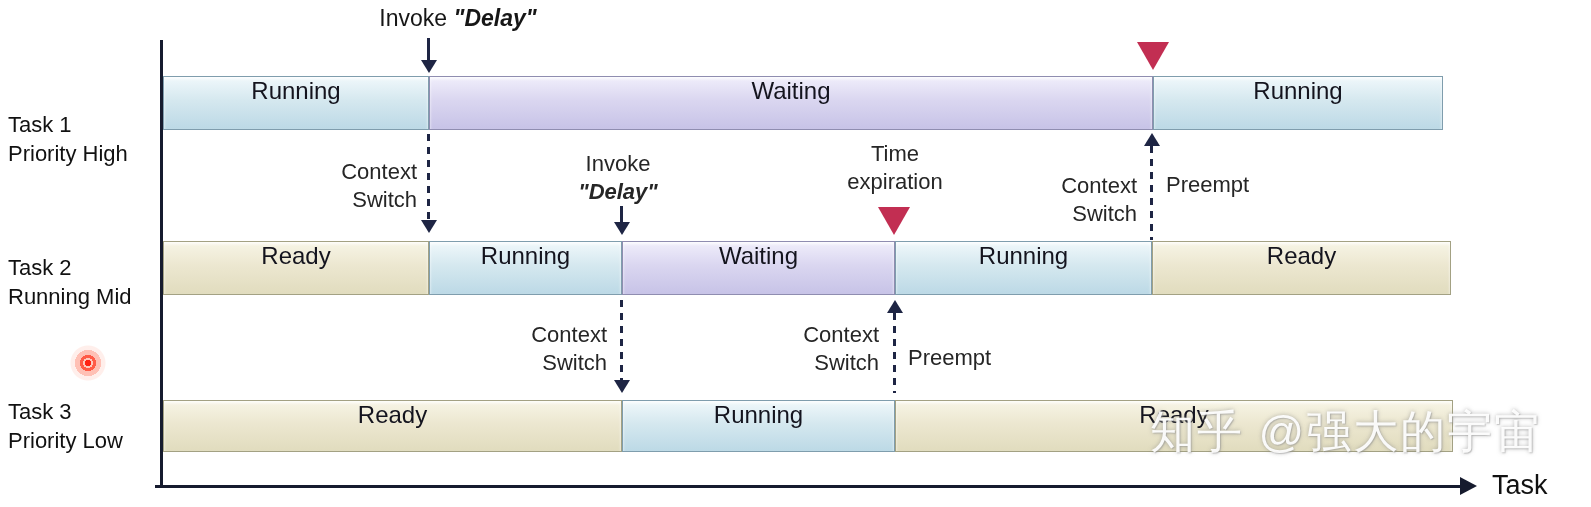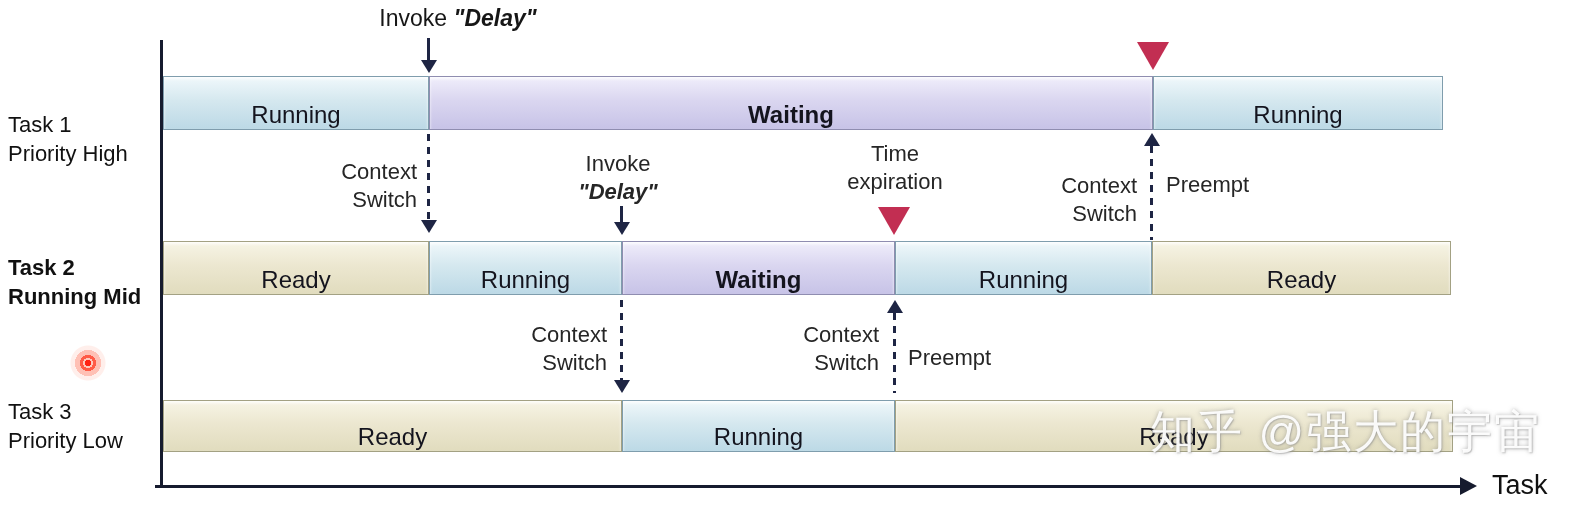--- a/index.html
+++ b/index.html
@@ -7,25 +7,25 @@
     position:relative;width:1591px;height:507px;background:#ffffff;overflow:hidden;
     font-family:"Liberation Sans","DejaVu Sans",sans-serif;color:#1c1c1c;
   }
   
   .axis-v{position:absolute;left:160px;top:40px;width:3px;height:447px;background:#161b2e;}
   .axis-h{position:absolute;left:155px;top:485px;width:1310px;height:3px;background:#161b2e;}
   .axis-arrow{position:absolute;left:1460px;top:477px;width:0;height:0;
     border-top:9px solid transparent;border-bottom:9px solid transparent;border-left:17px solid #161b2e;}
   .time-label{position:absolute;left:1492px;top:470px;font-size:27px;color:#111;}
   
-  .seg{position:absolute;display:flex;align-items:flex-end;justify-content:center;
+  .seg{position:absolute;display:flex;align-items:flex-start;justify-content:center;
     box-sizing:border-box;font-size:24px;color:#14141e;
     box-shadow:inset 0 2px 3px rgba(255,255,255,.85);}
   .seg.running{background:linear-gradient(180deg,#f0f8fb 0%,#d5e8ef 45%,#bcd9e6 100%);border:1px solid #7f9dad;}
-  .seg.waiting{background:linear-gradient(180deg,#f0eefb 0%,#dad6f0 45%,#c7c3e7 100%);border:1px solid #8f8db0;font-weight:bold;}
+  .seg.waiting{background:linear-gradient(180deg,#f0eefb 0%,#dad6f0 45%,#c7c3e7 100%);border:1px solid #8f8db0;}
   .seg.ready{background:linear-gradient(180deg,#f7f5e6 0%,#ece7d0 45%,#e1dcbe 100%);border:1px solid #a3a183;}
   
   .task-label{position:absolute;left:8px;width:150px;font-size:22px;line-height:29px;color:#111;}
   
   .ann{position:absolute;font-size:22px;line-height:28px;color:#262626;}
   .ann.center{text-align:center;}
   .ann.right{text-align:right;}
   .top-ann{position:absolute;font-size:23px;color:#161616;text-align:center;}
   .bi{font-weight:bold;font-style:italic;}
   
@@ -54,21 +54,21 @@
 
   <div class="axis-v"></div>
   <div class="axis-h"></div>
   <div class="axis-arrow"></div>
   <div class="time-label">Task</div>
 
   <div class="task-label" style="top:110px;">
     <div>Task 1</div>
     <div>Priority High</div>
   </div>
-  <div class="task-label" style="top:253px;font-weight:bold;">
+  <div class="task-label" style="top:253px;">
     <div>Task 2</div>
     <div>Running Mid</div>
   </div>
   <div class="task-label" style="top:397px;">
     <div>Task 3</div>
     <div>Priority Low</div>
   </div>
 
   <div class="seg running" style="left:163px;top:76px;width:266px;height:54px;">
       <span>Running</span>

